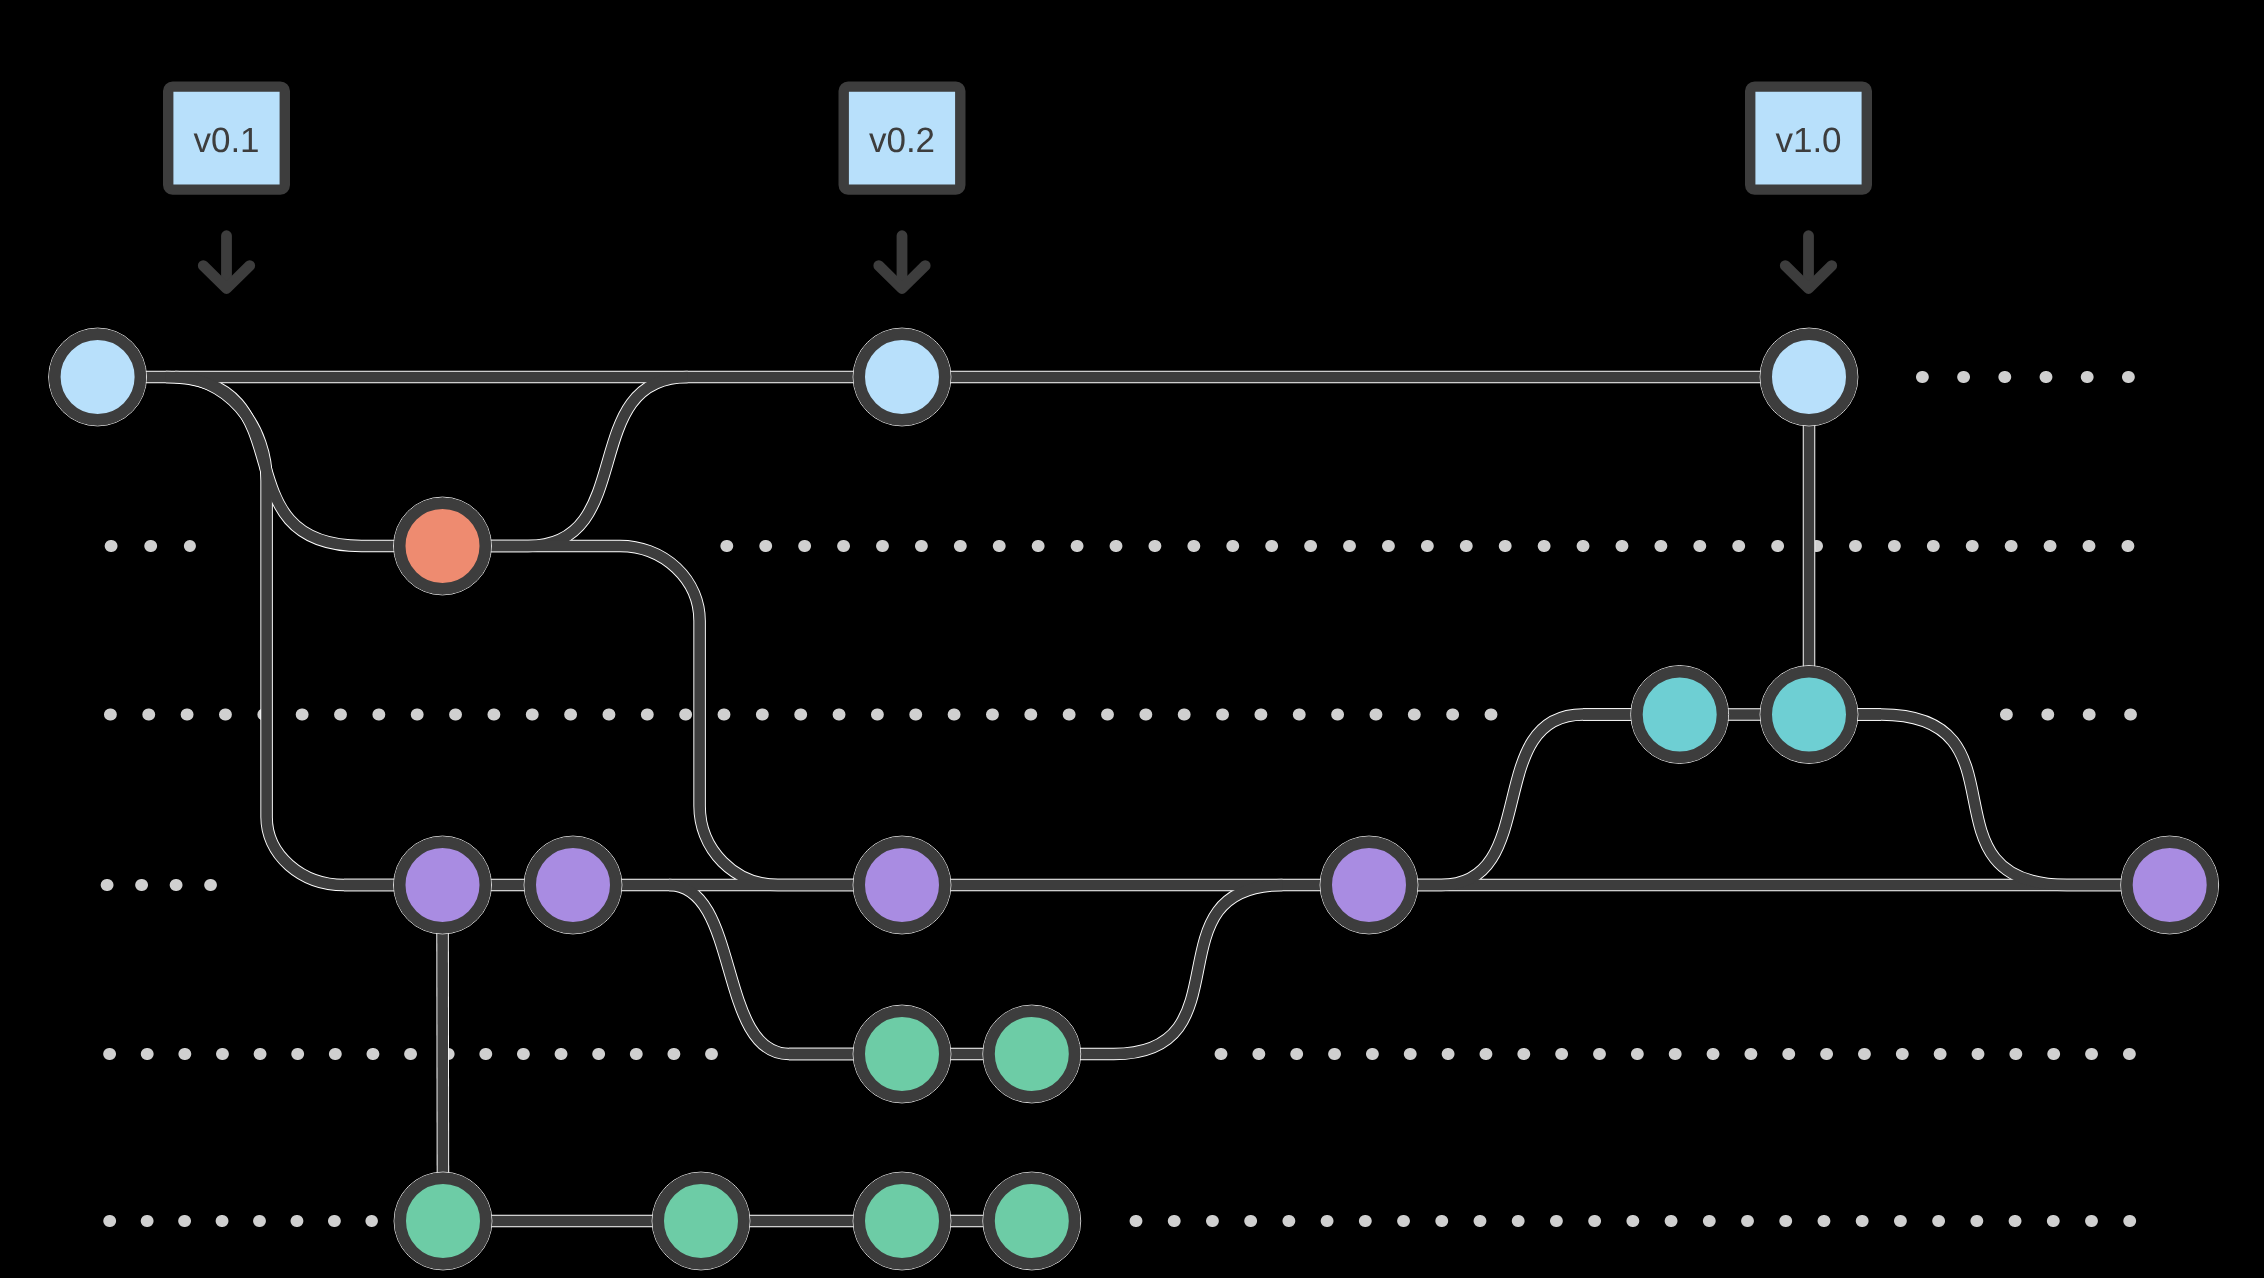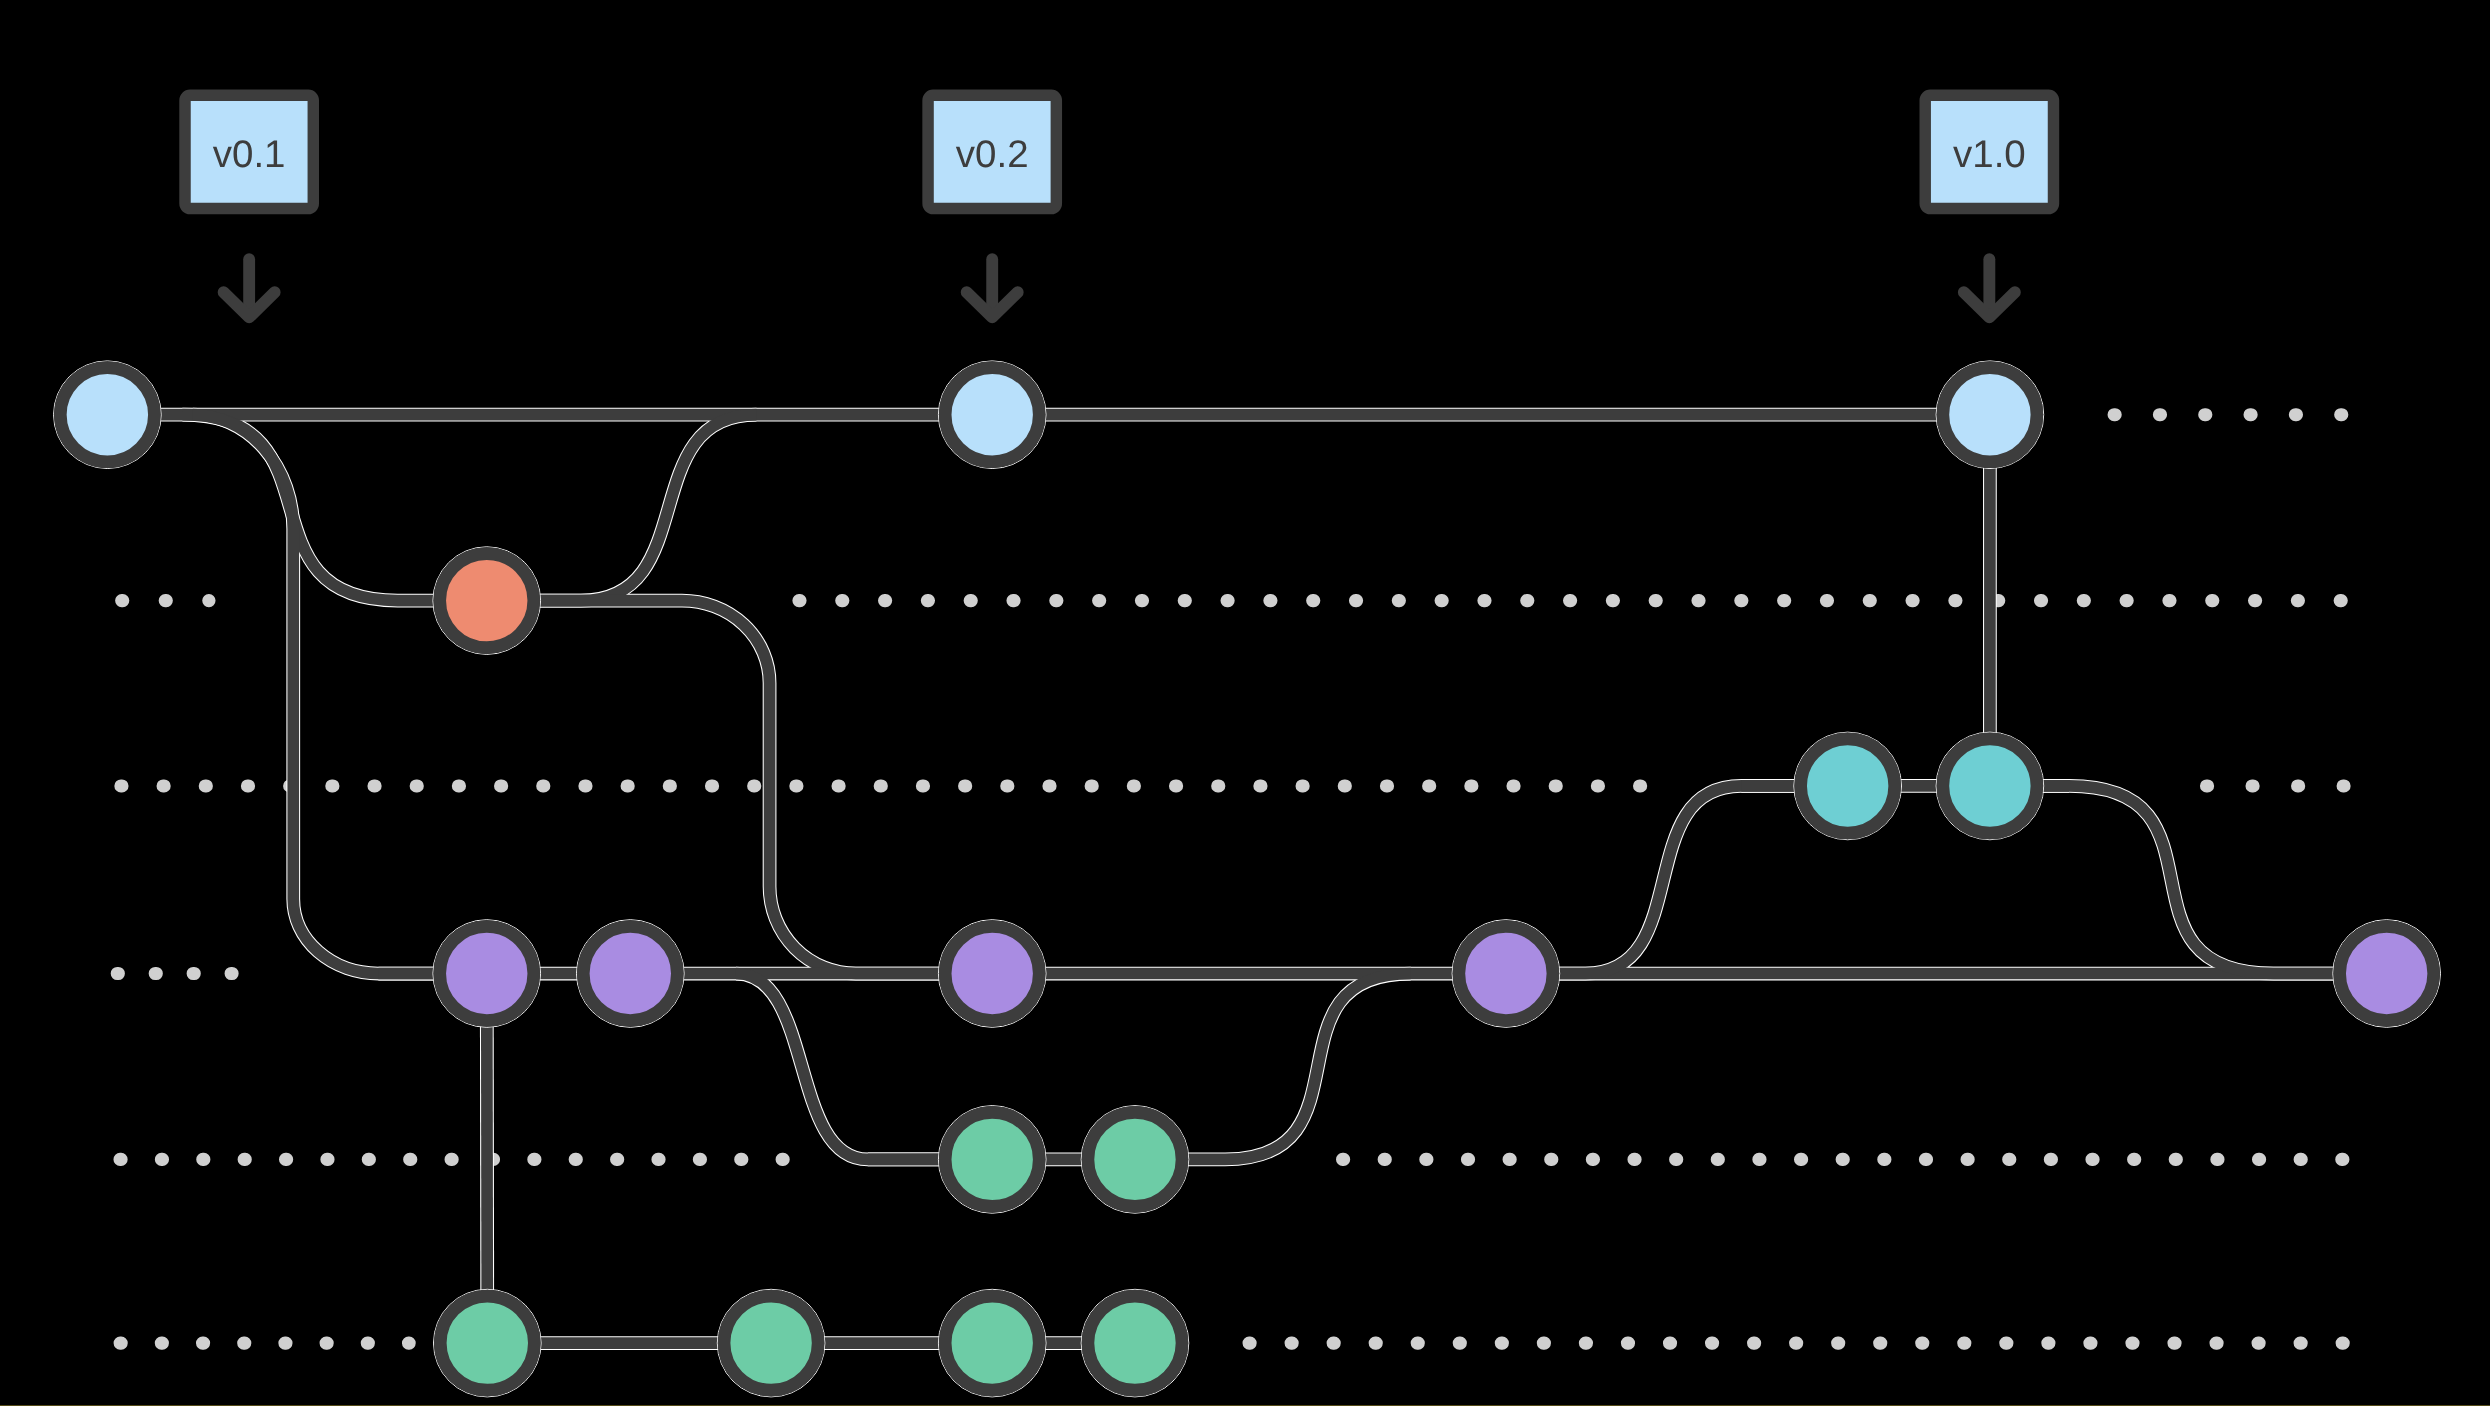--- a/index.html
+++ b/index.html
@@ -1,16 +1,16 @@
 <!DOCTYPE html>
 <html><head>
 <meta charset="utf-8">
 <style>
   html,body{margin:0;padding:0;background:#000;width:2264px;height:1278px;overflow:hidden;}
-  #stage{position:relative;width:2264px;height:1278px;background:#fde047;overflow:hidden;}
+  #stage{position:relative;width:2264px;height:1278px;background:#22c55e;overflow:hidden;}
   svg{display:block;}
   text{font-family:"Liberation Sans",sans-serif;-webkit-font-smoothing:antialiased;text-rendering:geometricPrecision;}
 </style>
 </head>
 <body>
 
 <div id="stage">
     <svg id="gg" width="2264" height="1278" viewBox="0 0 2264 1278">
 <rect x="0" y="0" width="2264" height="1278" fill="#000000"></rect>
 <g>

